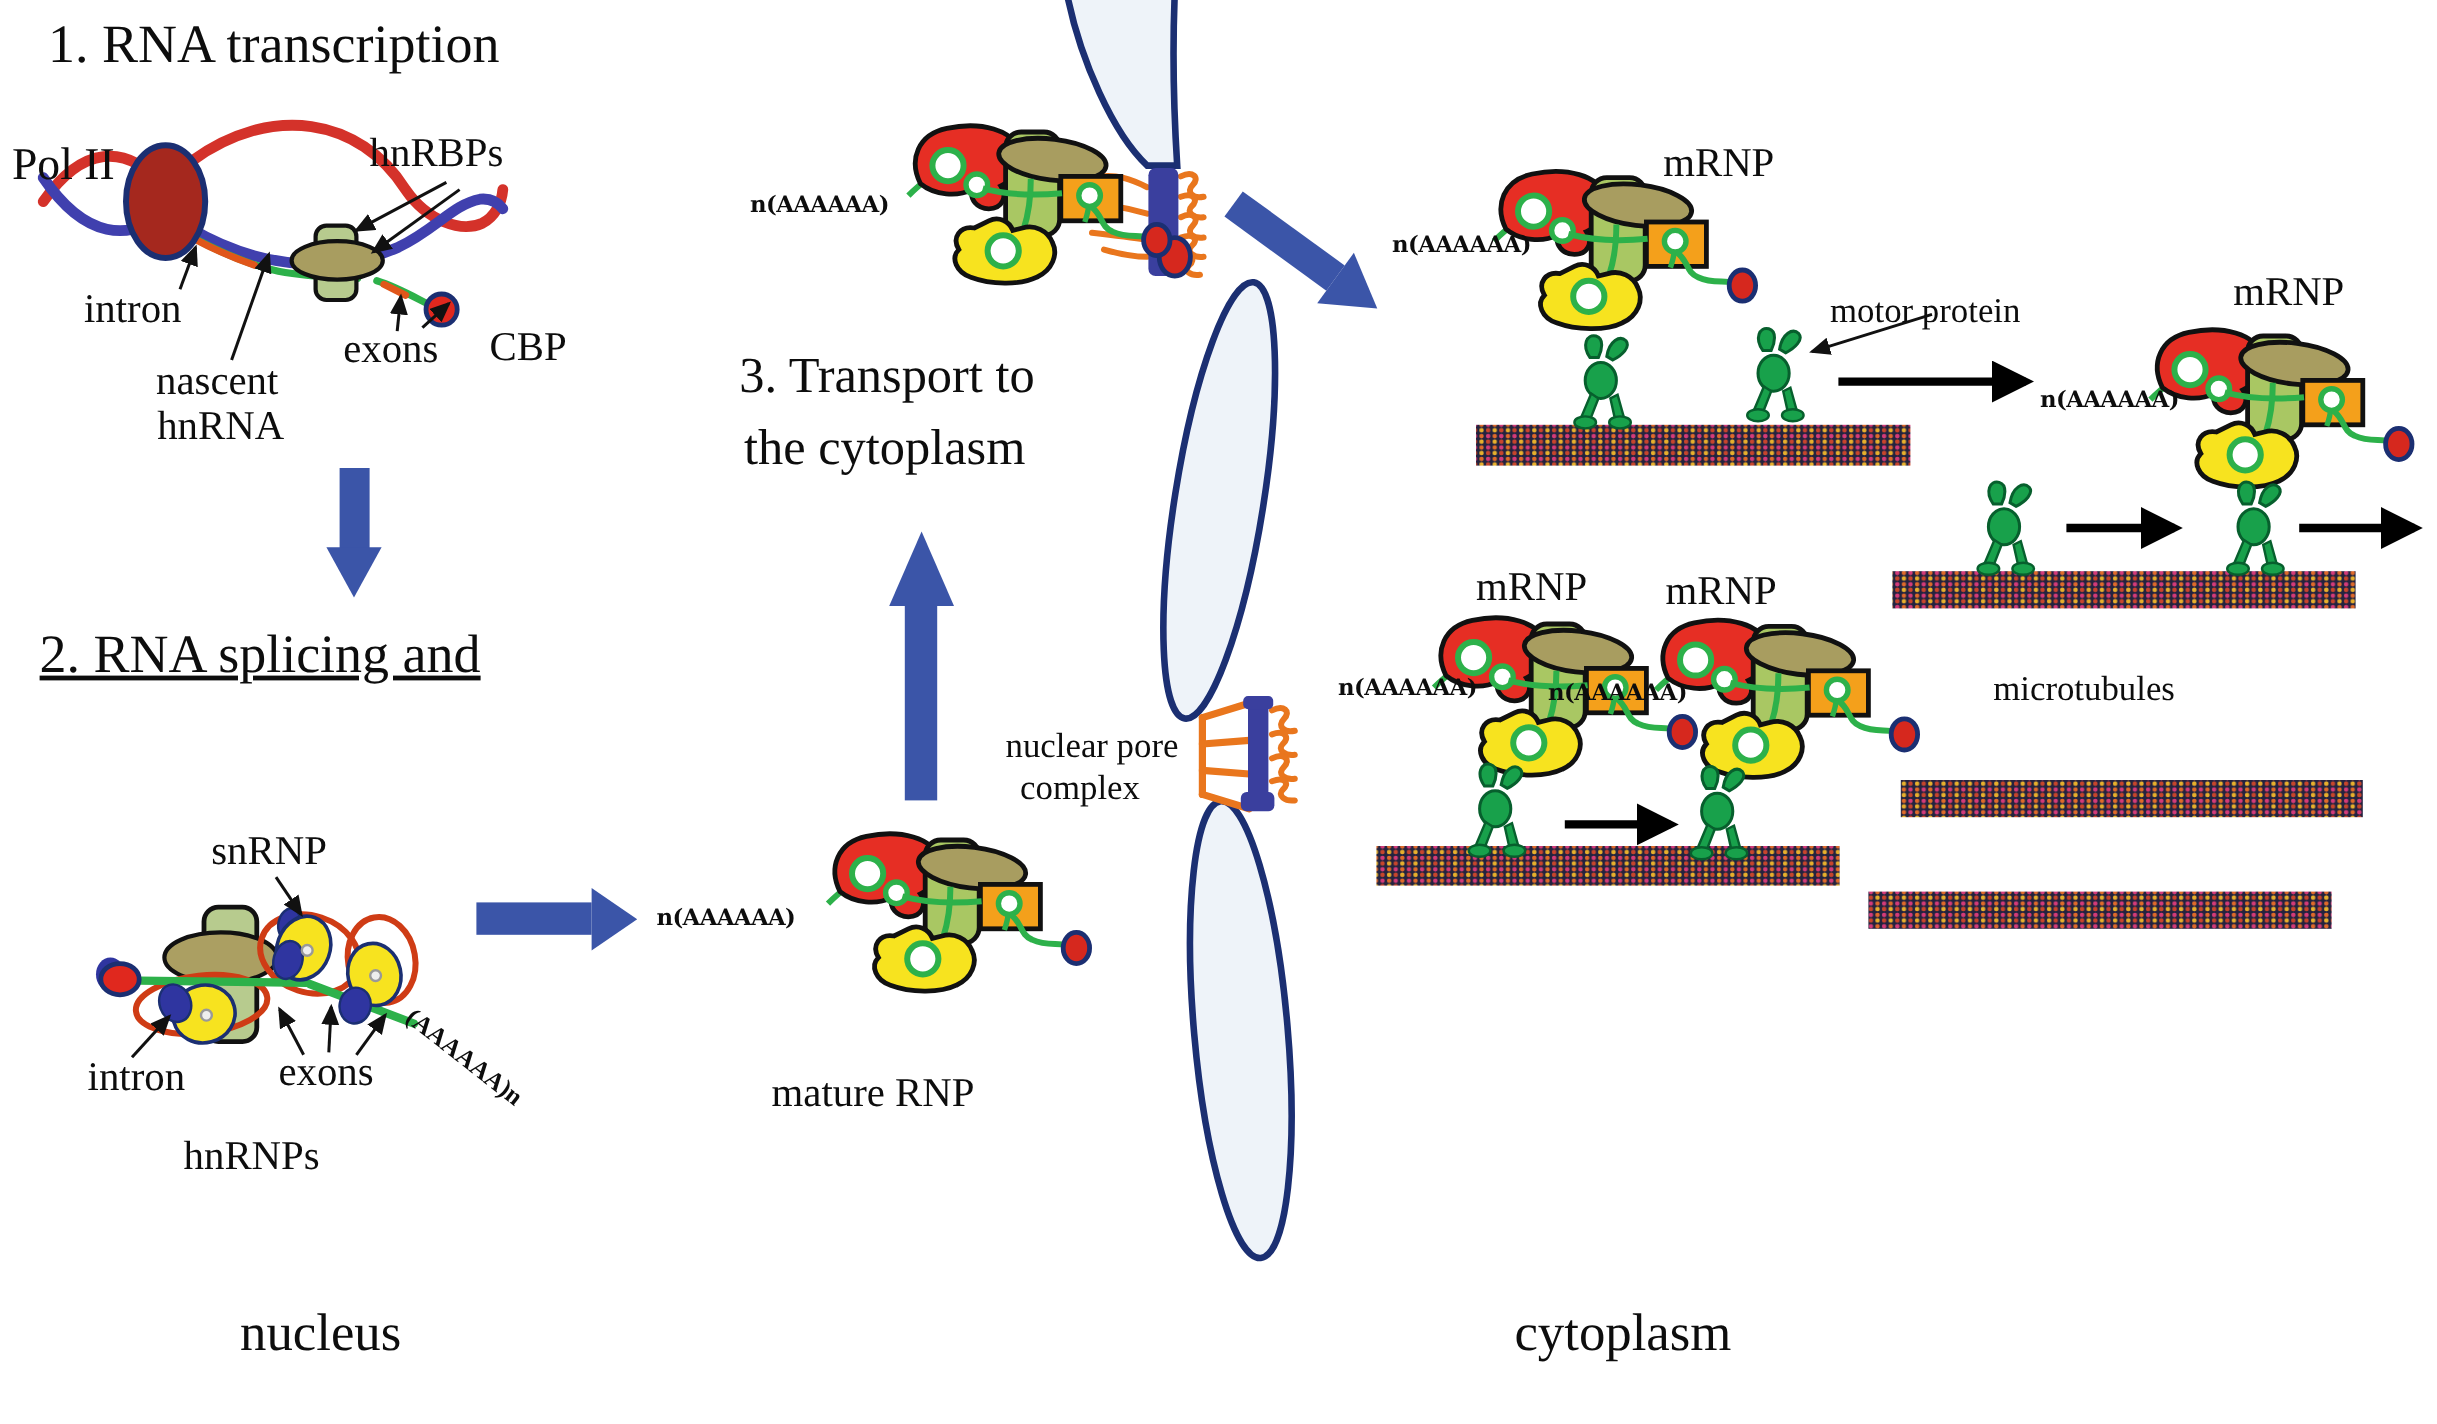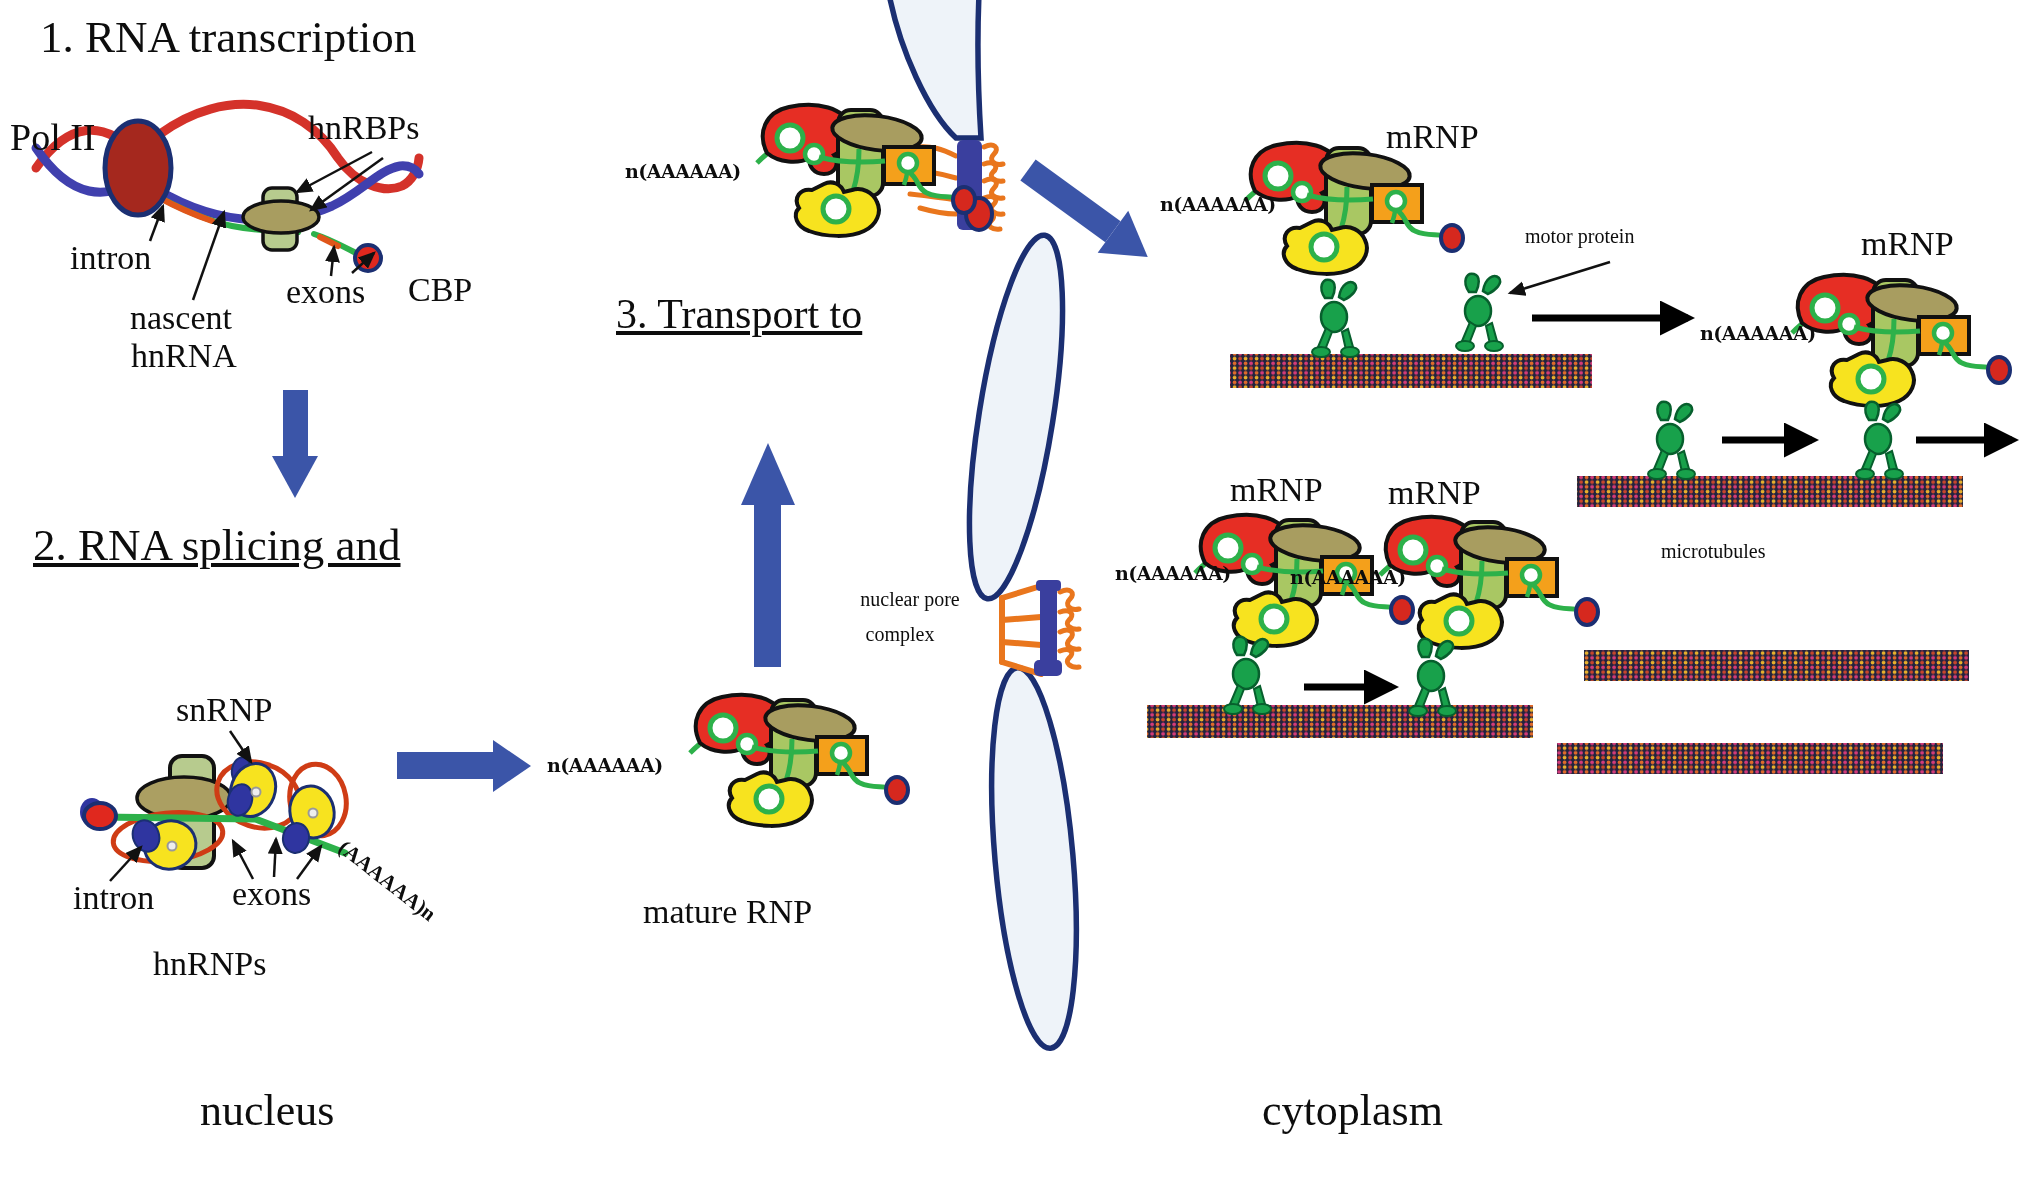--- a/index.html
+++ b/index.html
@@ -1,24 +1,24 @@
 <!DOCTYPE html>
 <html><head>
 <meta charset="utf-8">
 <style>
   html,body{margin:0;padding:0;background:#fff;}
   #stage{position:relative;width:2031px;height:1187px;background:#ffffff;overflow:hidden;
          font-family:"Liberation Serif","DejaVu Serif",serif;color:#111;}
   #art{position:absolute;left:0;top:0;width:2031px;height:1187px;}
   .lbl{position:absolute;white-space:nowrap;color:#0d0d0d;line-height:1.05;}
   .t44{font-size:45px;}
-  .t42{font-size:42px;text-decoration:underline;}
+  .t42{font-size:42px;}
   .t38{font-size:38px;}
   .t34{font-size:34px;}
-  .t30{font-size:20px;}
+  .t30{font-size:29px;margin-top:18px;}
   .t60{font-size:44px;}
   .polya{font-size:19px;font-weight:bold;letter-spacing:-0.5px;font-family:"DejaVu Serif","Liberation Serif",serif;}
   .rot38{transform:rotate(38deg);transform-origin:left top;font-size:21px;font-weight:bold;}
   .ctr{text-align:center;}
 </style>
 </head>
 <body>
 
 <div id="stage">
 
@@ -226,20 +226,21 @@
 
 <span class="lbl t44" style="left:33px;top:522px;text-decoration:underline;">2. RNA splicing and</span>
 <span class="lbl t34" style="left:176px;top:692px;">snRNP</span>
 <span class="lbl t34" style="left:73px;top:880px;">intron</span>
 <span class="lbl t34" style="left:232px;top:876px;">exons</span>
 <span class="lbl rot38" style="left:348px;top:836px;">(AAAAAA)n</span>
 <span class="lbl t34" style="left:153px;top:946px;">hnRNPs</span>
 <span class="lbl t60" style="left:200px;top:1088px;">nucleus</span>
 
 <span class="lbl t42" style="left:616px;top:292px;">3. Transport to</span>
+<span class="lbl t42" style="left:620px;top:352px;">the cytoplasm</span>
 <span class="lbl polya" style="left:625px;top:162px;">n(AAAAAA)</span>
 <span class="lbl polya" style="left:547px;top:756px;">n(AAAAAA)</span>
 <span class="lbl t34" style="left:643px;top:894px;">mature RNP</span>
 <span class="lbl t30 ctr" style="left:820px;top:589px;width:180px;">nuclear pore</span>
 <span class="lbl t30 ctr" style="left:820px;top:624px;width:160px;">complex</span>
 
 <span class="lbl t34" style="left:1386px;top:119px;">mRNP</span>
 <span class="lbl polya" style="left:1160px;top:195px;">n(AAAAAA)</span>
 <span class="lbl t30" style="left:1525px;top:226px;">motor protein</span>
 <span class="lbl t34" style="left:1861px;top:226px;">mRNP</span>

